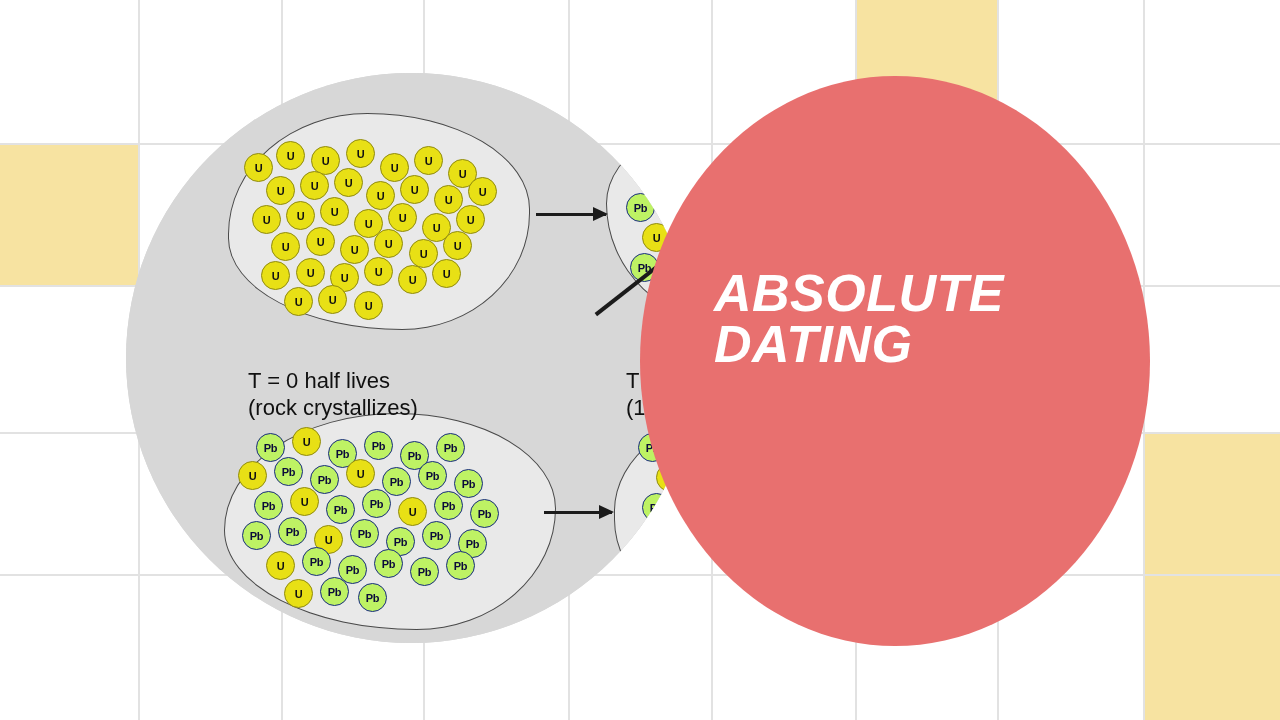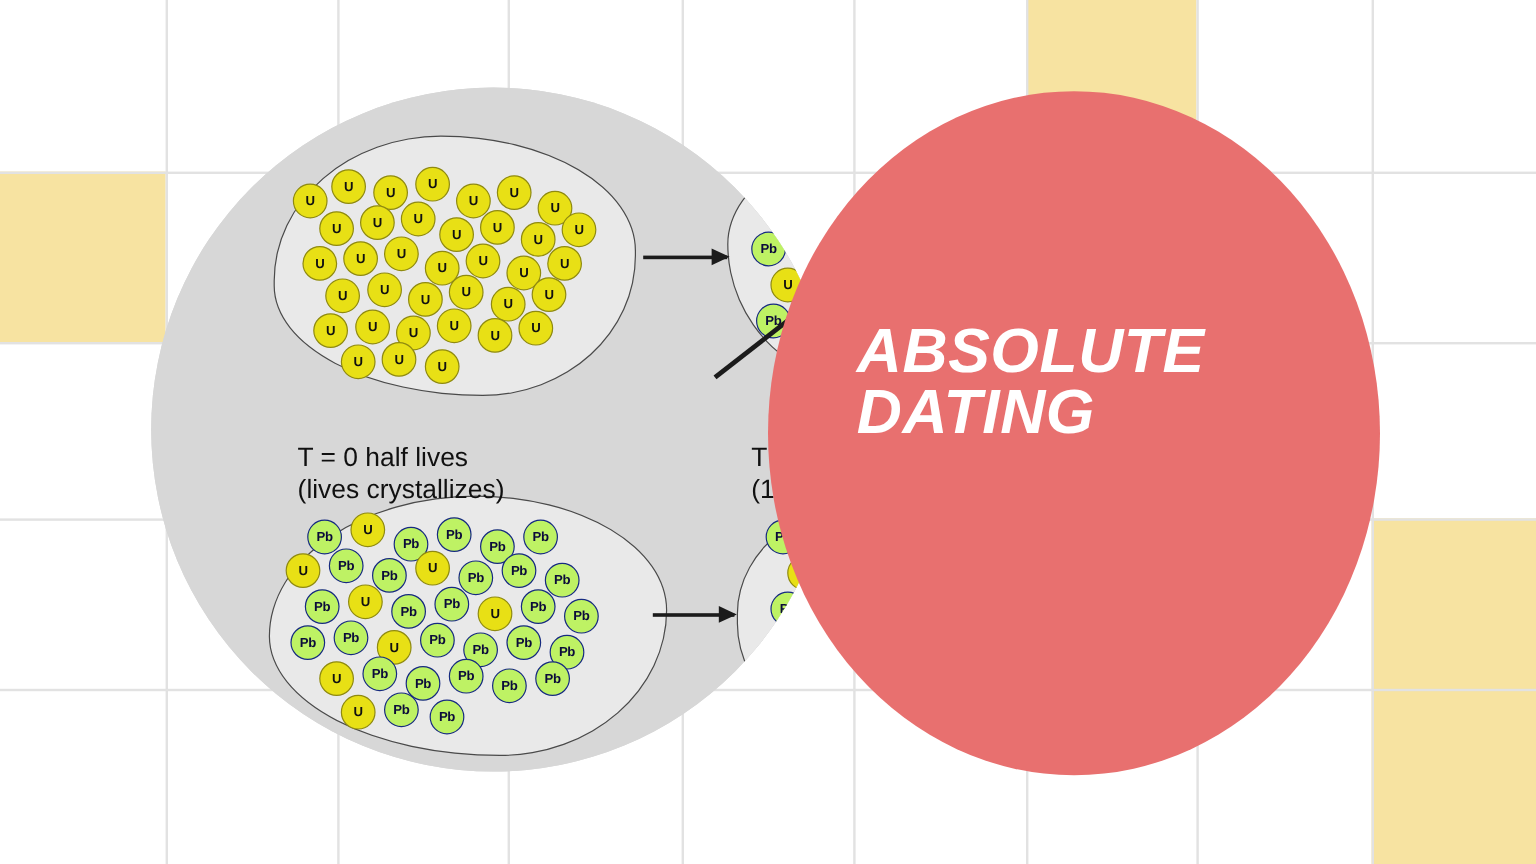--- a/index.html
+++ b/index.html
@@ -311,21 +311,21 @@
           <div class="atom atom-pb" style="left: 716px; top: 536px;">Pb</div>
           <div class="atom atom-pb" style="left: 700px; top: 568px;">Pb</div>
         </div>
 
       <div class="arrow-h" style="left:570px; top:200px; width:70px;"></div>
       <div class="arrow-h" style="left:578px; top:498px; width:68px;"></div>
       <div class="arrow-diag" style="left:430px; top:300px; width:200px; transform: rotate(142deg);"></div>
 
       <div class="diagram-caption" style="left: 282px; top: 355px;">
         <div>T = 0 half lives</div>
-        <div>(lives crystallizes)</div>
+        <div>(rock crystallizes)</div>
       </div>
       <div class="diagram-caption" style="left: 660px; top: 355px;">
         <div>T = 1 half life</div>
         <div>(1 billion years</div>
       </div>
     </div>
   </div>
 
   <div class="title-circle"></div>
 

